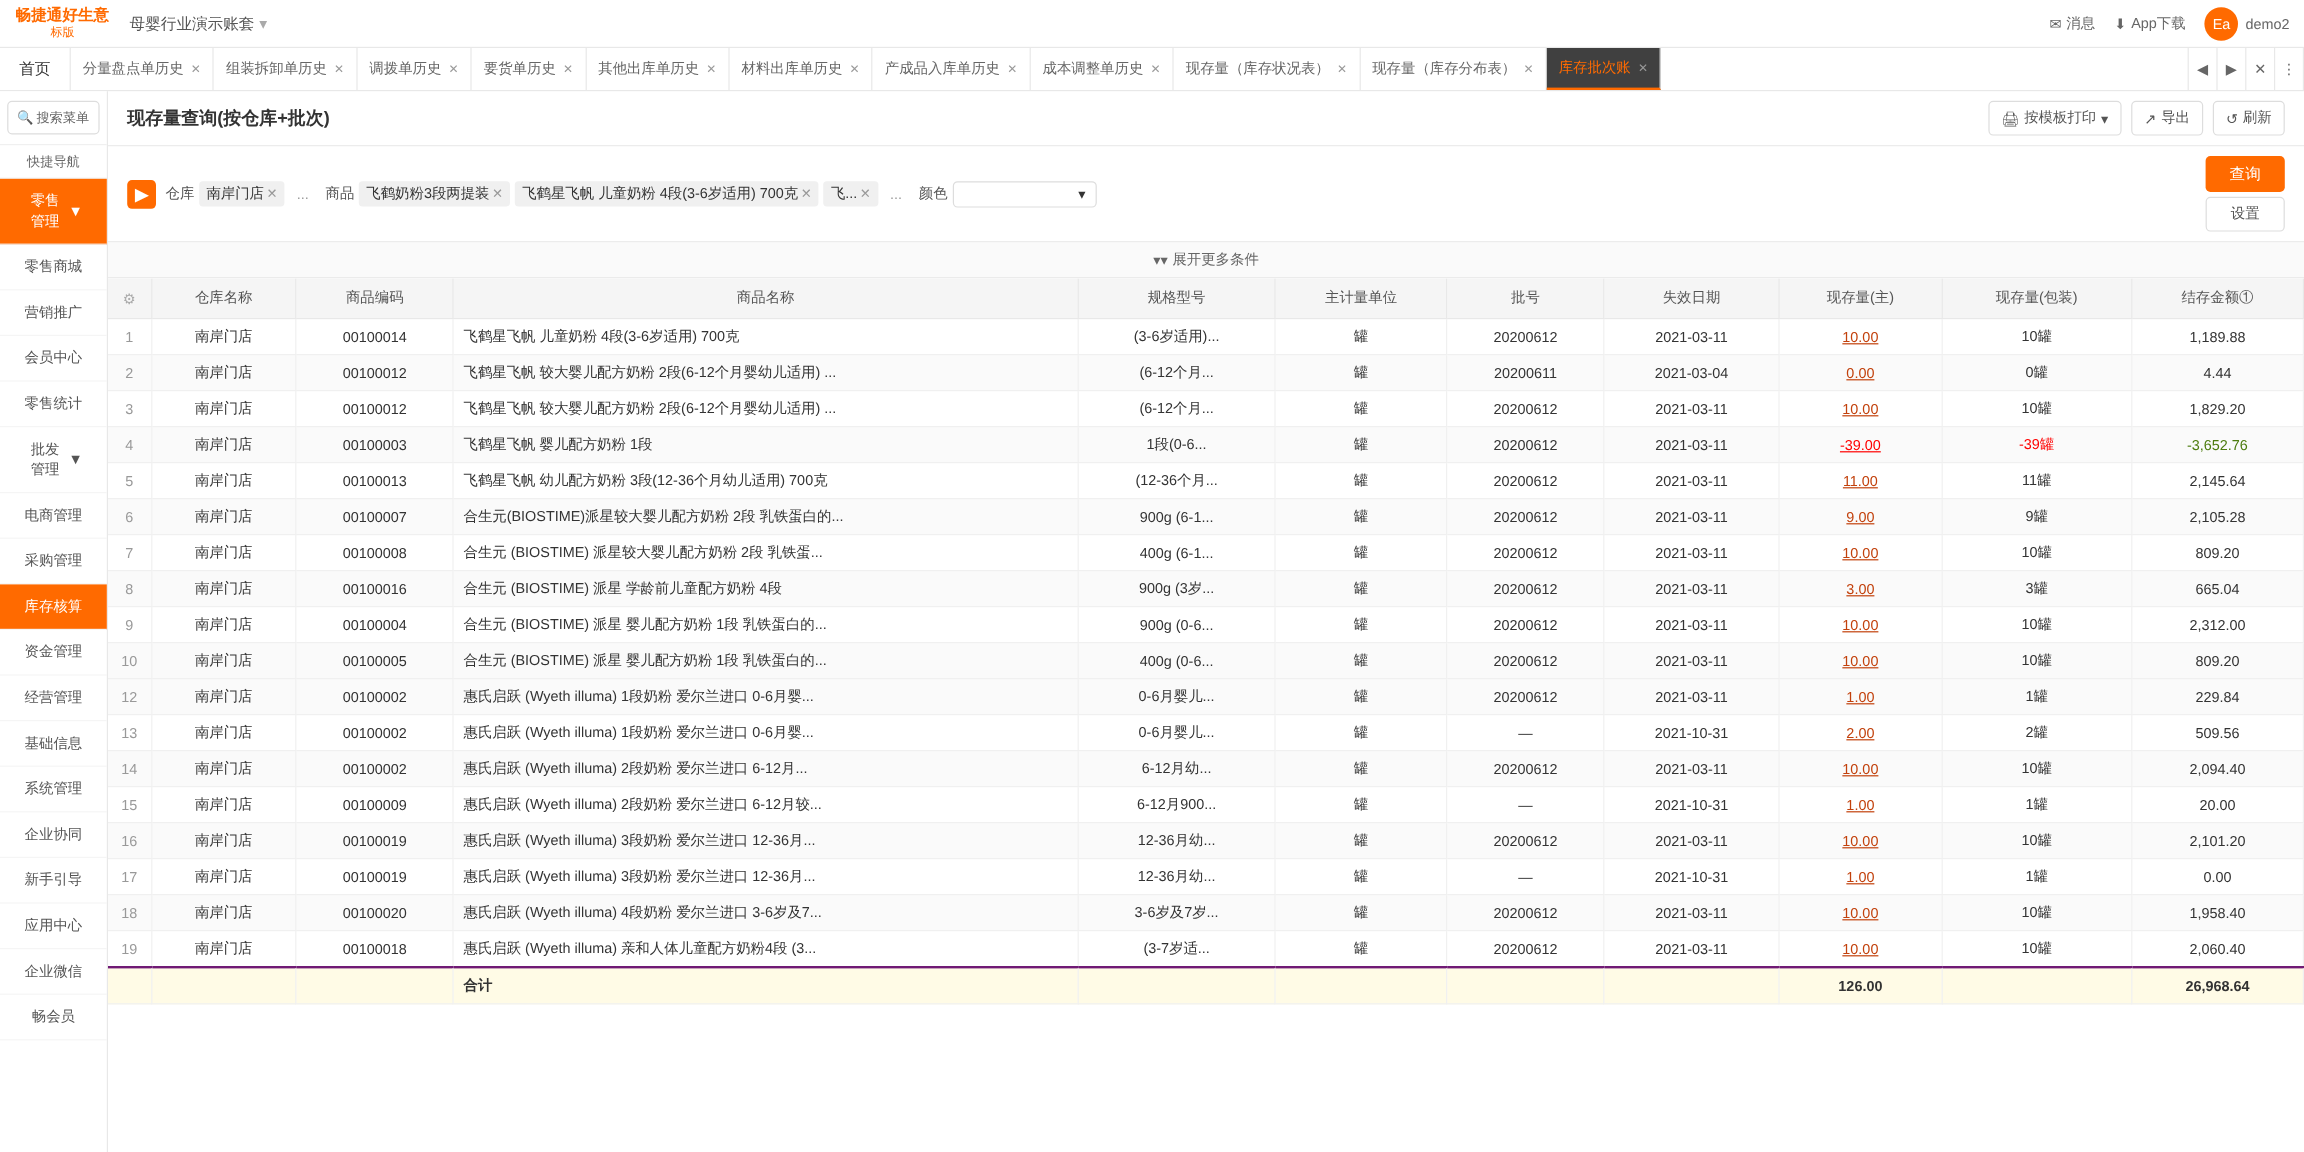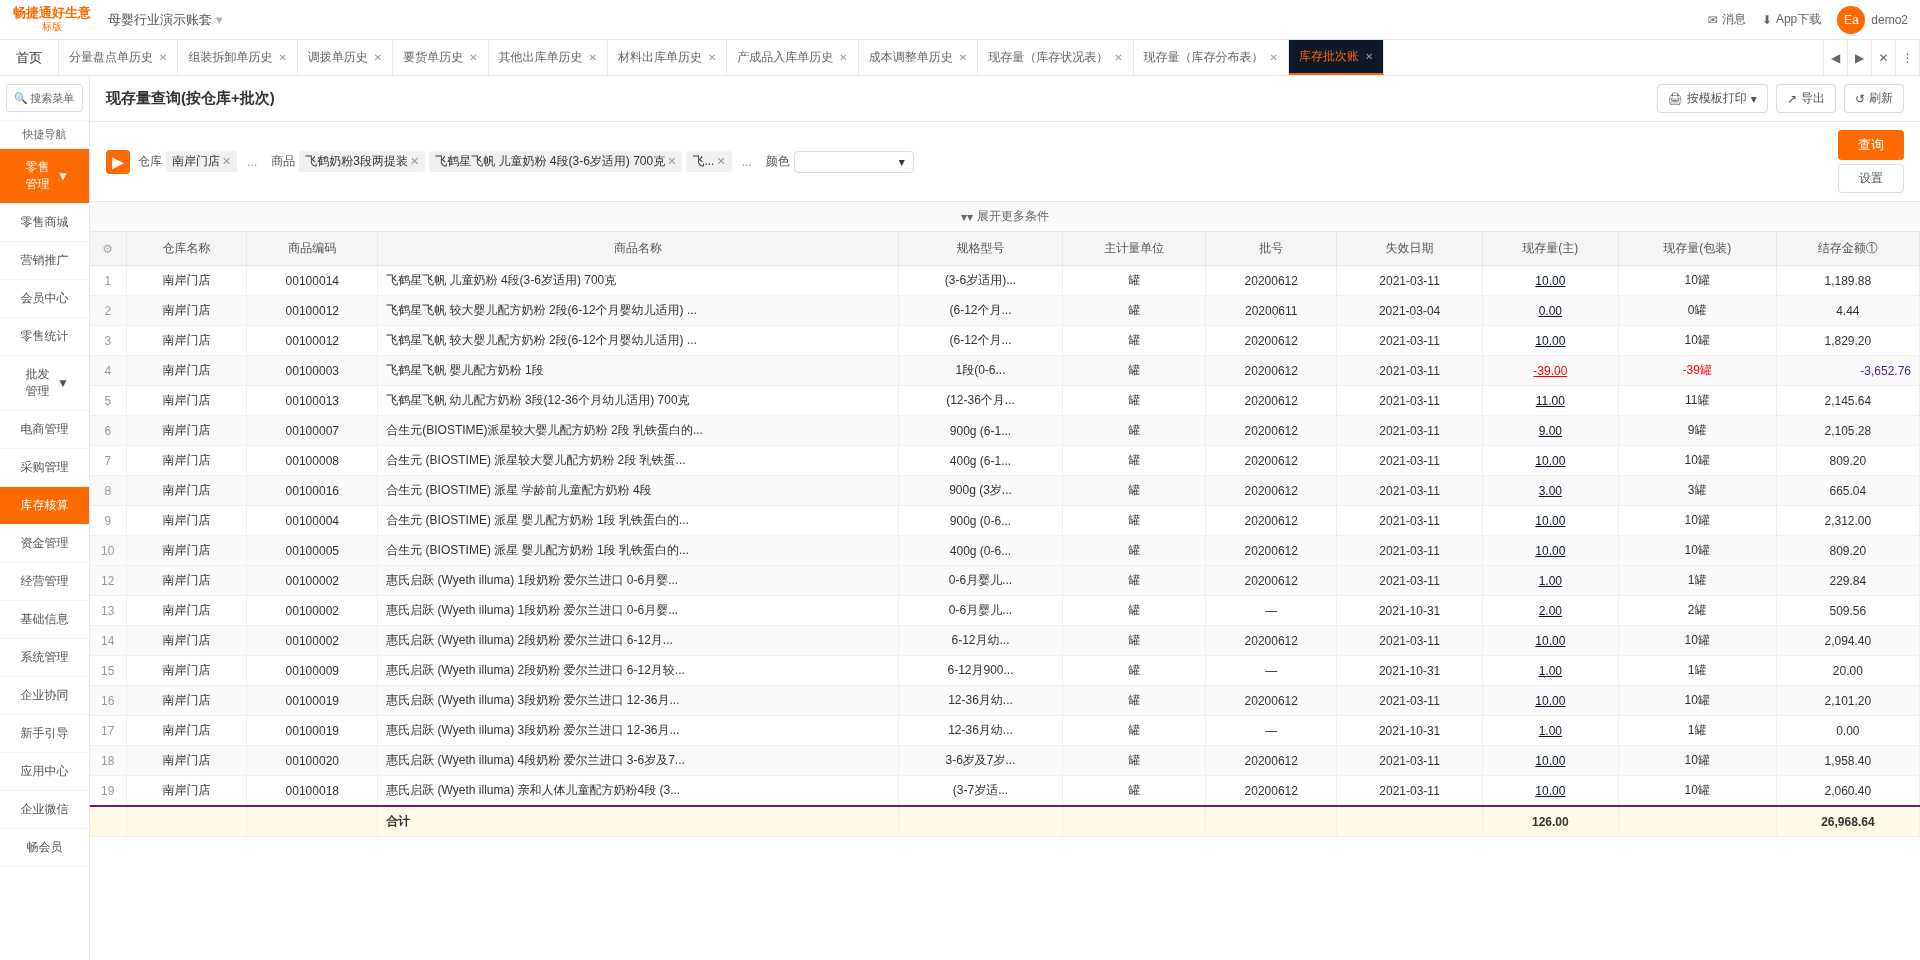--- a/index.html
+++ b/index.html
@@ -12,21 +12,21 @@
     .logo-sub { font-size: 10px; color: #ff6a00; }
     .topbar-title { font-size: 13px; color: #555; flex: 1; display: flex; align-items: center; gap: 4px; }
     .topbar-right { display: flex; align-items: center; gap: 16px; font-size: 12px; color: #666; }
     .topbar-right .icon-btn { display: flex; align-items: center; gap: 4px; cursor: pointer; color: #666; }
     .user-avatar { width: 28px; height: 28px; background: #ff6a00; border-radius: 50%; display: flex; align-items: center; justify-content: center; color: #fff; font-size: 12px; }
 
     
     .tabbar { height: 36px; background: #fff; display: flex; align-items: center; border-bottom: 1px solid #e8e8e8; overflow: hidden; }
     .tab-home { padding: 0 16px; height: 100%; display: flex; align-items: center; color: #333; font-size: 13px; border-right: 1px solid #e8e8e8; cursor: pointer; }
     .tab-item { padding: 0 10px; height: 100%; display: flex; align-items: center; color: #666; font-size: 12px; border-right: 1px solid #e8e8e8; cursor: pointer; white-space: nowrap; gap: 4px; position: relative; }
-    .tab-item.active { color: #ff6a00; border-bottom: 2px solid #ff6a00; background: #0f172a; }
+    .tab-item.active { color: #ff6a00; border-bottom: 2px solid #ff6a00; background: #404040; }
     .tab-close { font-size: 10px; color: #999; cursor: pointer; margin-left: 2px; }
     .tab-arrows { display: flex; align-items: center; margin-left: auto; border-left: 1px solid #e8e8e8; }
     .tab-arrow { width: 24px; height: 36px; display: flex; align-items: center; justify-content: center; cursor: pointer; color: #666; border-right: 1px solid #e8e8e8; }
 
     
     .main-layout { display: flex; height: calc(960px - 76px); }
 
     
     .sidebar { width: 90px; background: #fff; border-right: 1px solid #e8e8e8; display: flex; flex-direction: column; }
     .sidebar-search { padding: 8px 6px; border-bottom: 1px solid #f0f0f0; }
@@ -61,21 +61,21 @@
     .expand-row { padding: 4px 16px; background: #fafafa; border-bottom: 1px solid #e8e8e8; display: flex; justify-content: center; }
     .expand-btn { display: flex; align-items: center; gap: 4px; color: #666; font-size: 12px; cursor: pointer; padding: 2px 8px; }
 
     
     .table-wrap { flex: 1; overflow: auto; padding: 0; background: #fff; }
     table { width: 100%; border-collapse: collapse; font-size: 12px; }
     thead tr { background: #f5f5f5; }
     th { padding: 8px 8px; text-align: center; border-bottom: 1px solid #e8e8e8; border-right: 1px solid #e8e8e8; color: #555; font-weight: 500; white-space: nowrap; }
     td { padding: 6px 8px; text-align: center; border-bottom: 1px solid #f0f0f0; border-right: 1px solid #f0f0f0; color: #333; white-space: nowrap; }
     td.text-left { text-align: left; }
-    td.link { color: #0f172a; text-decoration: underline; cursor: pointer; }
+    td.link { color: #c2410c; text-decoration: underline; cursor: pointer; }
     .row-num { color: #999; }
     .settings-icon { color: #aaa; cursor: pointer; }
 
     
     .table-footer { background: #fffbe6; }
     .table-footer td { font-weight: bold; border-top: 2px solid #701a75; }
 
     
     .btn-search { background: #ff6a00; color: #fff; border: none; border-radius: 4px; padding: 6px 20px; font-size: 13px; cursor: pointer; }
     .btn-set { background: #fff; color: #555; border: 1px solid #ddd; border-radius: 4px; padding: 5px 16px; font-size: 12px; cursor: pointer; }
@@ -343,21 +343,21 @@
       <td class="row-num">4</td>
       <td>南岸门店</td>
       <td>00100003</td>
       <td class="text-left" style="max-width:280px;overflow:hidden;text-overflow:ellipsis;">飞鹤星飞帆 婴儿配方奶粉 1段</td>
       <td>1段(0-6...</td>
       <td>罐</td>
       <td>20200612</td>
       <td>2021-03-11</td>
       <td class="link" style="color:#f00;">-39.00</td>
       <td style="color:#f00;">-39罐</td>
-      <td style="color:#4c1d95;text-align:right;">-3,652.76</td>
+      <td style="color:#4d7c0f;">-3,652.76</td>
     </tr>
             <tr style="background: rgb(255, 255, 255);">
       <td class="row-num">5</td>
       <td>南岸门店</td>
       <td>00100013</td>
       <td class="text-left" style="max-width:280px;overflow:hidden;text-overflow:ellipsis;">飞鹤星飞帆 幼儿配方奶粉 3段(12-36个月幼儿适用) 700克</td>
       <td>(12-36个月...</td>
       <td>罐</td>
       <td>20200612</td>
       <td>2021-03-11</td>

